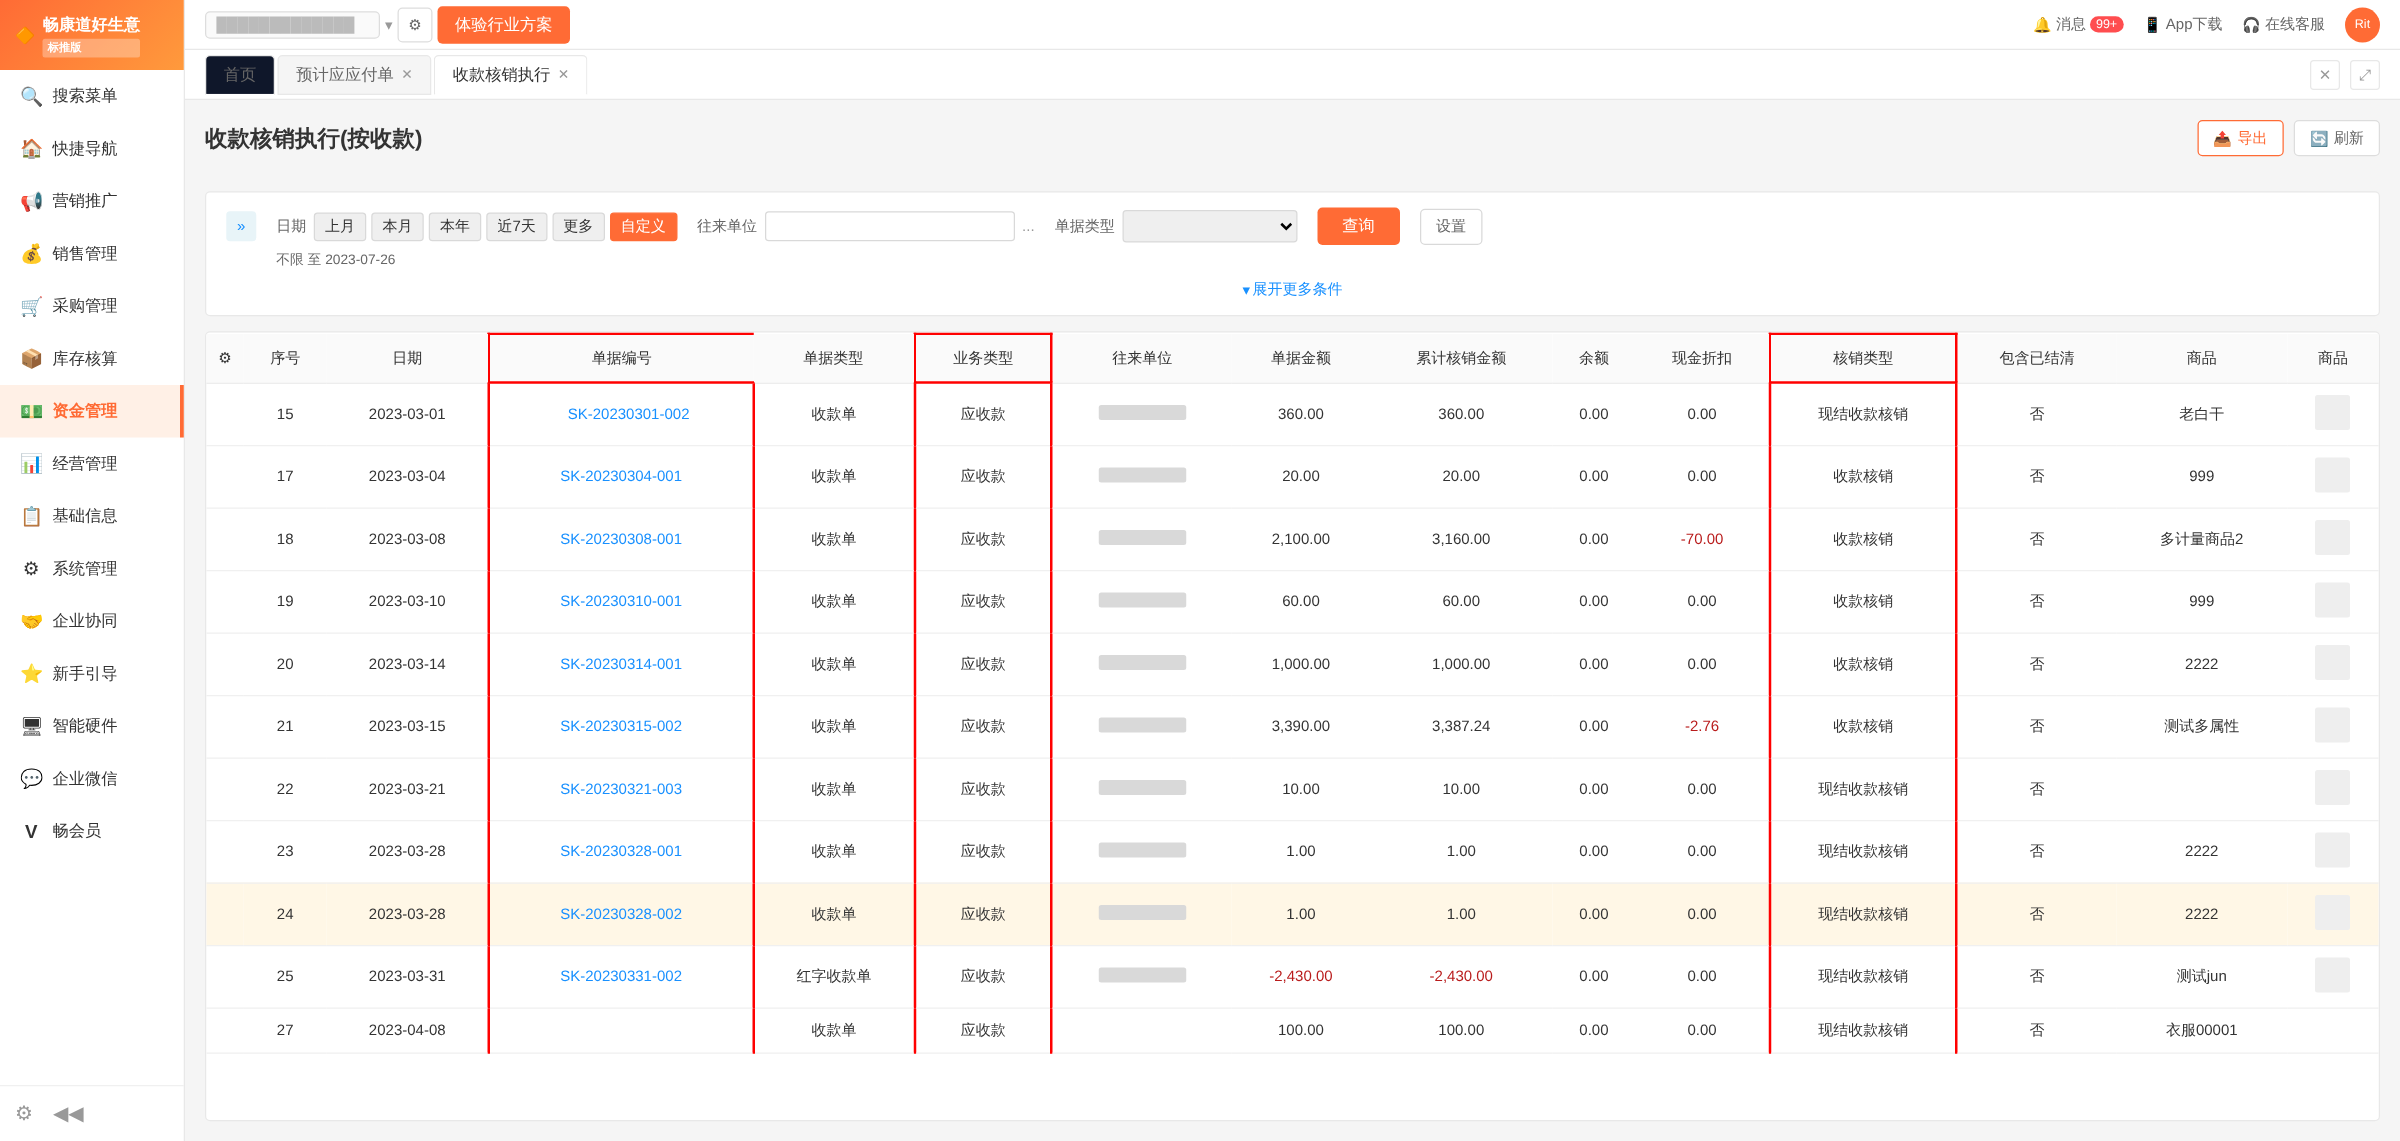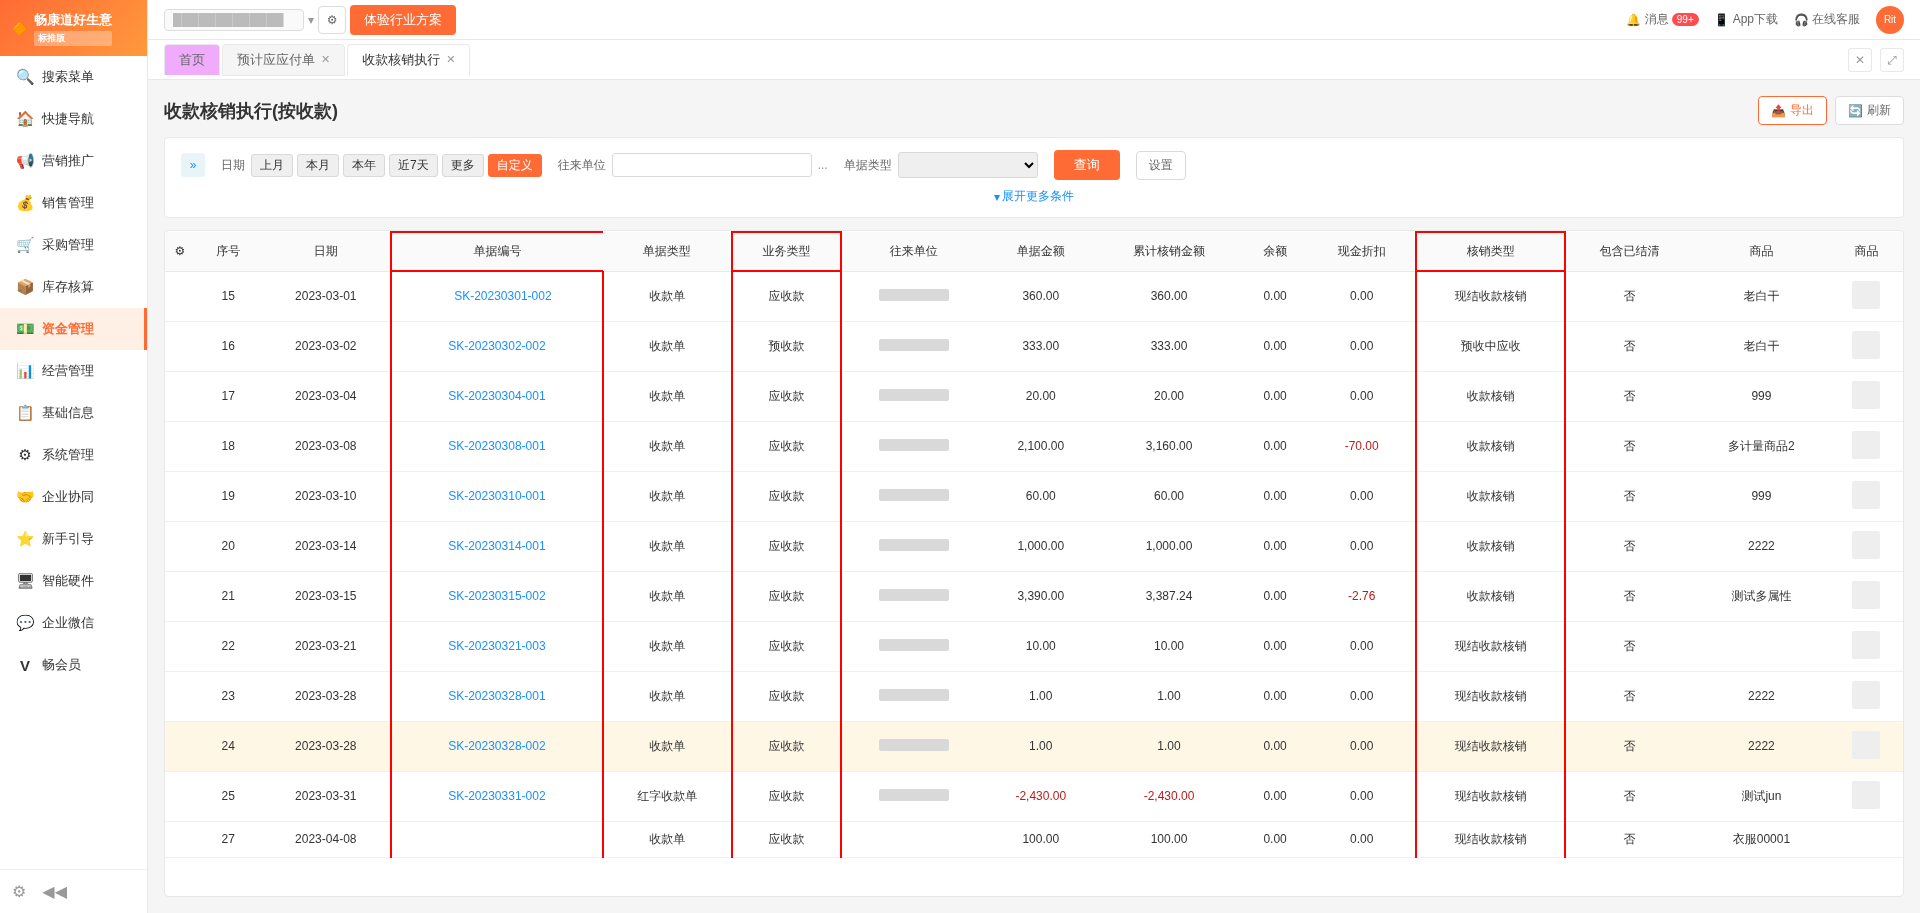--- a/index.html
+++ b/index.html
@@ -24,28 +24,28 @@
     .breadcrumb-arrow { color: #999; }
     .gear-btn { width: 28px; height: 28px; border: 1px solid #ddd; border-radius: 4px; display: flex; align-items: center; justify-content: center; cursor: pointer; color: #666; }
     .industry-btn { background: #ff6b35; color: white; border: none; padding: 6px 14px; border-radius: 4px; cursor: pointer; font-size: 13px; }
     .top-header-right { display: flex; align-items: center; gap: 16px; color: #666; font-size: 12px; }
     .notification-badge { background: #ff4d4f; color: white; border-radius: 10px; padding: 1px 5px; font-size: 10px; }
 
     
     .tab-bar { height: 40px; background: #fff; border-bottom: 1px solid #e8e8e8; display: flex; align-items: center; padding: 0 16px; gap: 2px; }
     .tab { height: 32px; padding: 0 14px; border: 1px solid #e8e8e8; border-radius: 4px 4px 0 0; display: flex; align-items: center; gap: 6px; cursor: pointer; font-size: 13px; color: #666; background: #f5f5f5; }
     .tab.active { background: #fff; border-bottom-color: #fff; color: #333; font-weight: 500; }
-    .tab-home { background: #f0abfc; border-bottom-color: #fff; }
+    .tab-home { background: #0f172a; border-bottom-color: #fff; }
     .tab-close { font-size: 11px; color: #999; cursor: pointer; }
     .tab-bar-right { margin-left: auto; display: flex; gap: 8px; }
     .tab-bar-right-btn { width: 24px; height: 24px; display: flex; align-items: center; justify-content: center; cursor: pointer; color: #999; border: 1px solid #e8e8e8; border-radius: 3px; }
 
     
     .content { flex: 1; overflow: hidden; display: flex; flex-direction: column; padding: 16px; background: #f5f5f5; }
-    .page-header { display: flex; align-items: center; justify-content: space-between; margin-bottom: 12px; }
+    .page-header { display: flex; align-items: center; justify-content: space-between; margin-bottom: 28px; }
     .page-title { font-size: 18px; font-weight: bold; color: #333; }
     .page-actions { display: flex; gap: 8px; }
     .export-btn { border: 1px solid #ff6b35; color: #ff6b35; background: white; padding: 5px 12px; border-radius: 4px; cursor: pointer; font-size: 12px; display: flex; align-items: center; gap: 4px; }
     .refresh-btn { border: 1px solid #ddd; color: #666; background: white; padding: 5px 12px; border-radius: 4px; cursor: pointer; font-size: 12px; display: flex; align-items: center; gap: 4px; }
 
     
     .filter-panel { background: white; border-radius: 4px; padding: 12px 16px; margin-bottom: 12px; border: 1px solid #e8e8e8; }
     .filter-row { display: flex; align-items: center; gap: 16px; }
     .filter-expand-btn { width: 24px; height: 24px; background: #e8f4f8; border-radius: 3px; display: flex; align-items: center; justify-content: center; cursor: pointer; color: #1890ff; }
     .filter-item { display: flex; align-items: center; gap: 6px; }
@@ -232,20 +232,23 @@
         </div>
         <div class="filter-item">
           <span class="filter-label">单据类型</span>
           <select class="filter-select">
             <option></option>
           </select>
         </div>
         <button class="query-btn">查询</button>
         <button class="settings-btn-small">设置</button>
       </div>
+      <div style="margin-top:4px;padding-left:40px;">
+        <div class="filter-date-range">不限 至 2023-07-26</div>
+      </div>
       <div class="expand-conditions">
         <span>▾</span>
         <span>展开更多条件</span>
       </div>
     </div>
 
     <div class="table-container">
       <table>
         <thead>
           <tr>
@@ -279,37 +282,20 @@
       <td class="">360.00</td>
       <td>0.00</td>
       <td class="">0.00</td>
       <td style="border-left:2px solid #ff0000;border-right:2px solid #ff0000;">现结收款核销</td>
       <td>否</td>
       <td>老白干</td>
       <td><span style="display:inline-block;width:28px;height:28px;background:#eee;border-radius:2px;"></span></td>
     </tr>
             <tr>
       <td></td>
-      <td>16</td>
-      <td>2023-03-02</td>
-      <td style="border-left:2px solid #ff0000;border-right:2px solid #ff0000;"><a class="link-text">SK-20230302-002</a></td>
-      <td>收款单</td>
-      <td style="border-left:2px solid #ff0000;border-right:2px solid #ff0000;">预收款</td>
-      <td><span style="display:inline-block;width:70px;height:12px;background:#d9d9d9;border-radius:2px;"></span></td>
-      <td class="">333.00</td>
-      <td class="">333.00</td>
-      <td>0.00</td>
-      <td class="">0.00</td>
-      <td style="border-left:2px solid #ff0000;border-right:2px solid #ff0000;">预收中应收</td>
-      <td>否</td>
-      <td>老白干</td>
-      <td><span style="display:inline-block;width:28px;height:28px;background:#eee;border-radius:2px;"></span></td>
-    </tr>
-            <tr>
-      <td></td>
       <td>17</td>
       <td>2023-03-04</td>
       <td style="border-left:2px solid #ff0000;border-right:2px solid #ff0000;"><a class="link-text">SK-20230304-001</a></td>
       <td>收款单</td>
       <td style="border-left:2px solid #ff0000;border-right:2px solid #ff0000;">应收款</td>
       <td><span style="display:inline-block;width:70px;height:12px;background:#d9d9d9;border-radius:2px;"></span></td>
       <td class="">20.00</td>
       <td class="">20.00</td>
       <td>0.00</td>
       <td class="">0.00</td>

